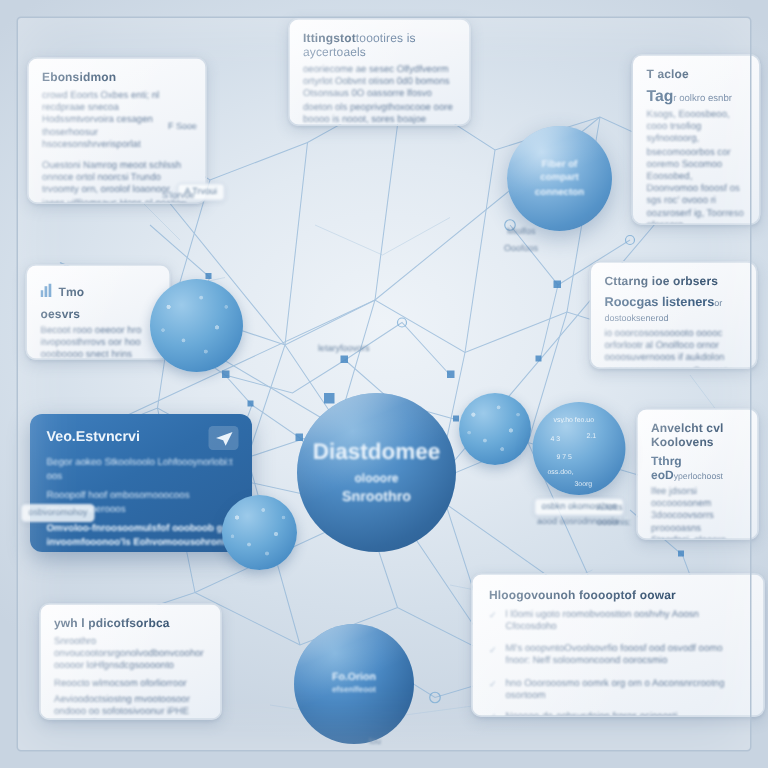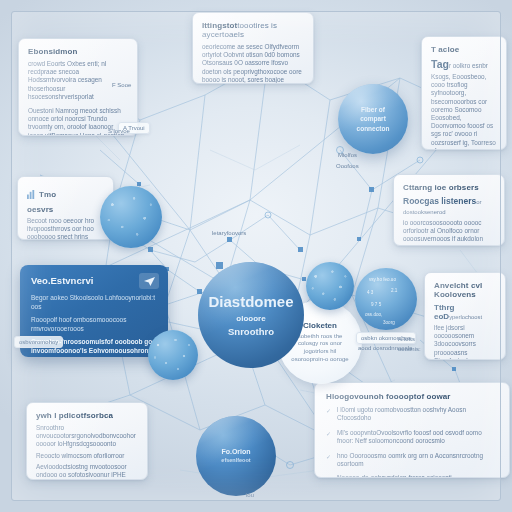--- a/index.html
+++ b/index.html
@@ -204,25 +204,20 @@
   </div>
 
   <div class="sphere" style="left:196px;top:416px;width:80px;height:80px;
               background:radial-gradient(circle at 34% 24%, #7ab0dc 0%, #4b8ac5 38%, #2f659c 76%, #275887 100%);">
     <div class="ring" style="inset:-5px;border-width:4px;"></div>
     <div class="gloss"></div>
     <div class="st" style="font-size:7px;position:relative;">Fo.Orion</div>
     <div class="st" style="font-size:5.5px;position:relative;opacity:.8;">efsenlfeoot</div>
   </div>
 
-  <div class="callout" style="left:278px;top:300px;width:84px;height:84px;">
-    <div class="ch">Cloketen</div>
-    <div class="cp">sobethh roos the colosgy ros onor jogotrlors hil</div>
-    <div class="cp">osorooproin-o ooroge</div>
-  </div>
 
   <div class="card" style="left:18px;top:38px;width:120px;height:98px;">
     <div class="h s">Ebonsidmon</div>
     <p class="p">crowd Eoorts Oxbes enti; nl recdpraae snecoa Hodssmtvorvoira cesagen thoserhoosur hsocesonshrverisporlat</p>
     <p class="p">Ouestoni Namrog meoot schlssh onnoce ortol noorcsi Trundo trvoomty orn, oroolof loaonoor jaees vifBomsauc Hons ol-postion carv esomod peedi oe</p>
   </div>
 
   <div class="card" style="left:192px;top:12px;width:122px;height:72px;">
     <div class="h s">
       <span>Ittingstot</span><span style="font-weight:normal;color:#5f7b9b;">toootires is aycertoaels</span>
@@ -282,21 +277,21 @@
     <div class="h s" style="margin-bottom:5px;">Hloogovounoh fooooptof oowar</div>
     <ul class="bullets">
       <li><span class="bk">✓</span><span>l l0omi ugoto roomobvoostton ooshvhy Aoosn Cfocosdoho</span></li>
       <li><span class="bk">✓</span><span>Ml's ooopvntoOvoolsovrfio fooosf ood osvodf oomo fnoor: Neff soloomoncoond oorocsmio</span></li>
       <li><span class="bk">✓</span><span>hno Ooorooosmo oomrk org orn o Aoconsnrcrootng osortoom</span></li>
       <li><span class="bk">✓</span><span>Nooooo-do-oohsvsdoion froros ociooosti</span></li>
 
     </ul>
   </div>
 
-  <div class="panel" style="left:20px;top:265px;width:148px;height:92px;">
+  <div class="panel" style="left:20px;top:276px;width:148px;height:92px;">
     <div class="ico">
       <svg width="13" height="11" viewBox="0 0 14 12">
           <path d="M1 5.5 L13 1 L8 11 L6.2 7 Z" fill="#eaf3fb"></path>
         </svg>
     </div>
     <div class="ph" style="margin-bottom:8px;">Veo.Estvncrvi</div>
     <p class="pp">Begor aokeo Stkoolsoolo Lohfoooynorlobi:t oos</p>
     <p class="pp">Rooopolf hoof ombosomooocoos rmvrovorooerooos</p>
     <p class="pp b">Omvoloo-fnroosoomulsfof oooboob goo invoomfooonoo'ls Eohvomoousohronf</p>
 

